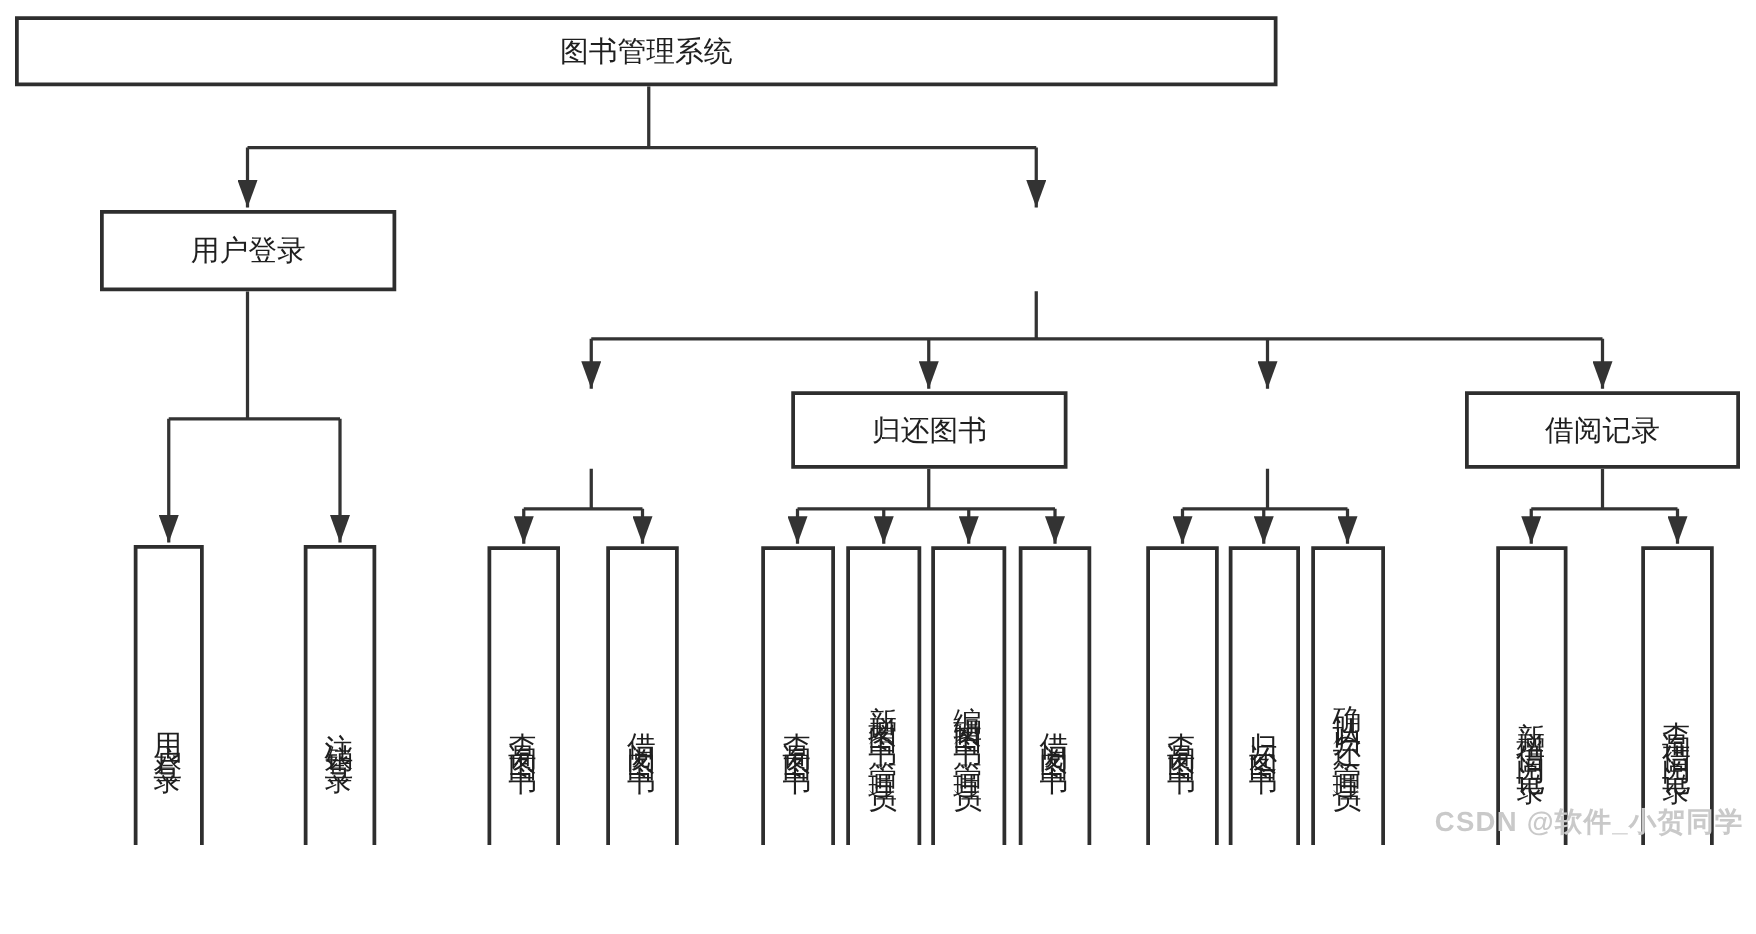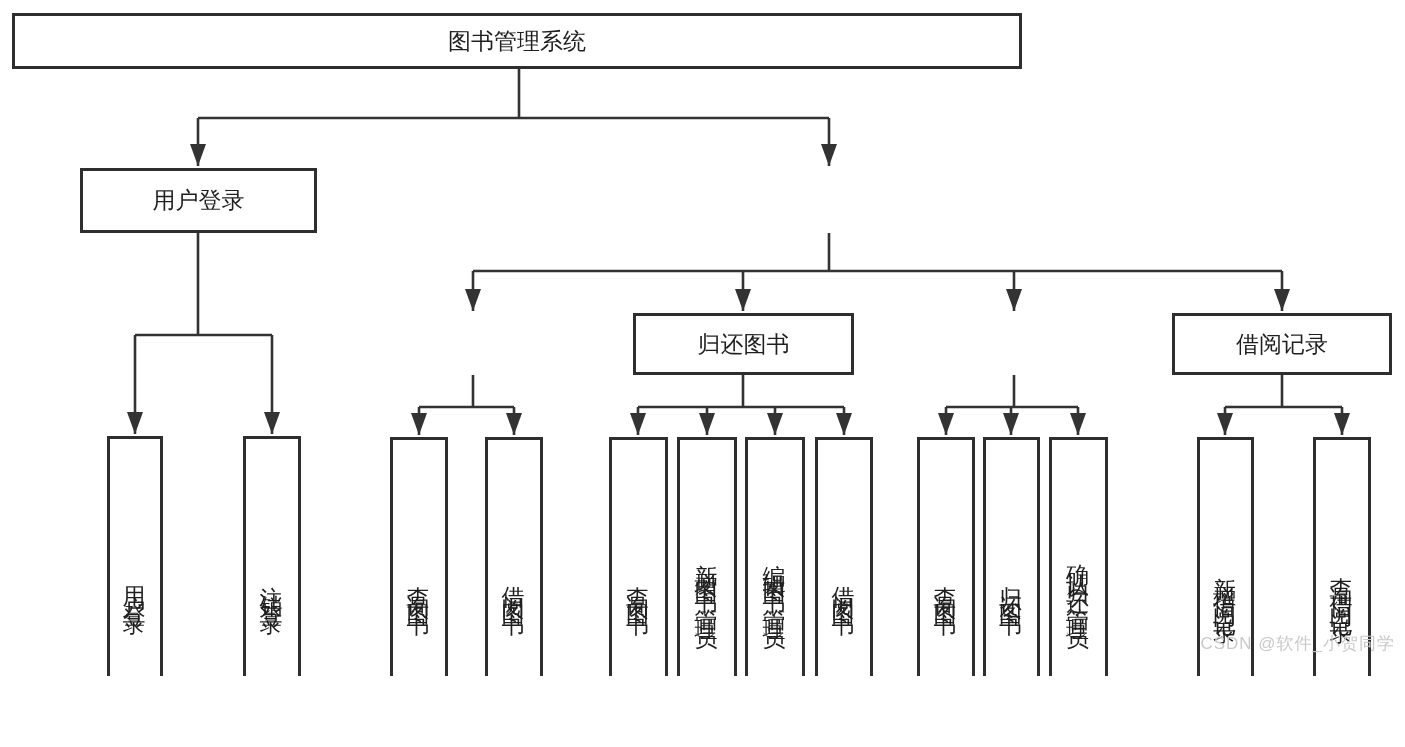--- a/index.html
+++ b/index.html
@@ -44,25 +44,26 @@
   }
   .leaf span {
     writing-mode: vertical-rl;
     text-orientation: mixed;
     letter-spacing: 9px;
     white-space: nowrap;
   }
   .watermark {
     position: absolute;
     right: 10px;
-    bottom: 21px;
+    bottom: 3px;
     color: var(--wm);
-    font-size: 17px;
+    font-size: 22px;
     z-index: 2;
     letter-spacing: 1px;
+    font-weight: bold;
   }
 </style>
 </head>
 <body>
 
 <div class="canvas">
 
   <svg class="connectors" width="1405" height="747" viewBox="0 0 1405 747">
     <defs>
       <marker id="arw" markerUnits="userSpaceOnUse" markerWidth="22" markerHeight="16" refX="22" refY="8" orient="auto">

